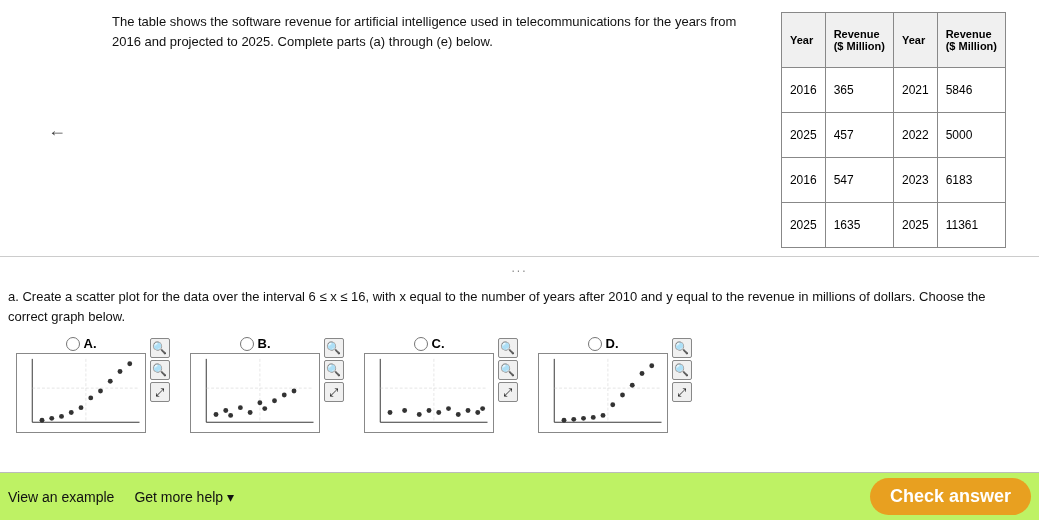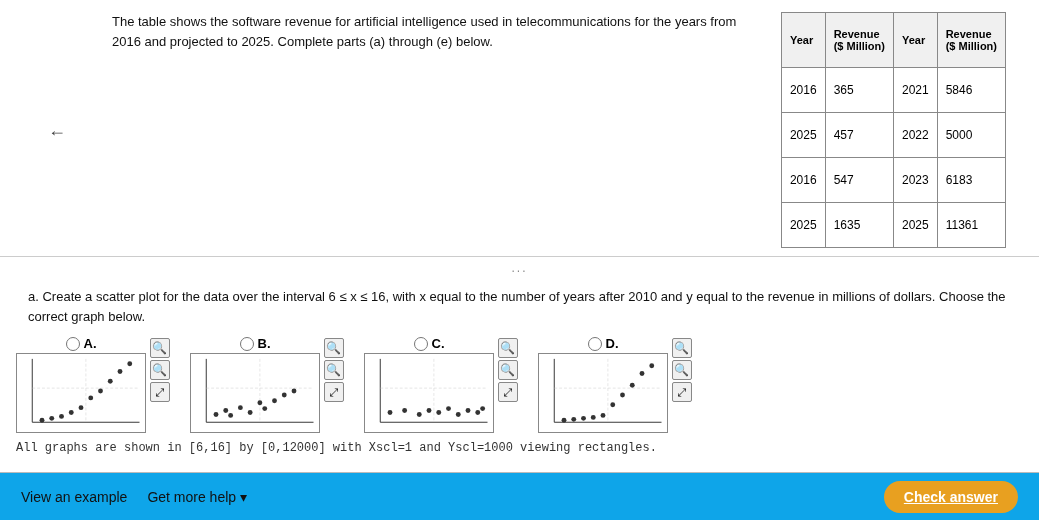--- a/index.html
+++ b/index.html
@@ -51,21 +51,21 @@
       display: flex;
       justify-content: center;
       padding: 4px 0;
     }
     .divider-dots {
       font-size: 12px;
       color: #888;
       letter-spacing: 2px;
     }
     .question-section {
-      padding: 8px 16px 4px 28px;
+      padding: 8px 16px 4px 8px;
       font-size: 13px;
       color: #111;
       line-height: 1.5;
     }
     .graphs-row {
       display: flex;
       padding: 6px 16px 4px 16px;
       gap: 20px;
       align-items: flex-start;
     }
@@ -135,26 +135,26 @@
       width: 100%;
       height: 100%;
     }
     .scale-note {
       padding: 4px 16px 4px 16px;
       font-family: 'Courier New', monospace;
       font-size: 12px;
       color: #333;
     }
     .bottom-bar {
-      background: #0ea5e9;
+      background: #bef264;
       border-top: 1px solid #bbb;
       height: 48px;
       display: flex;
       align-items: center;
-      padding: 0 21px;
+      padding: 0 8px;
       gap: 8px;
       flex-shrink: 0;
     }
     .bottom-left {
       display: flex;
       gap: 20px;
       flex: 1;
     }
     .bottom-link {
       font-size: 14px;
@@ -172,25 +172,24 @@
       background: #fff;
       border-radius: 20px;
       font-size: 14px;
       cursor: pointer;
     }
     .btn-check {
       padding: 8px 20px;
       border: none;
       background: #e8a020;
       border-radius: 20px;
-      font-size: 14px;
+      font-size: 18px;
       font-weight: bold;
       color: #fff;
       cursor: pointer;
-      text-decoration: underline;
     }
     .back-btn {
       font-size: 18px;
       color: #444;
       cursor: pointer;
       padding: 4px 8px;
       background: none;
       border: none;
     }
   </style>
@@ -386,23 +385,20 @@
       </div>
       <div class="graph-controls">
         <button class="zoom-btn">🔍</button>
         <button class="zoom-btn">🔍</button>
         <button class="expand-btn">⤢</button>
       </div>
     </div>
 
   </div>
 
-  <div class="scale-note">
-    <span>All graphs are shown in [6,16] by [0,12000] with Xscl=1 and Yscl=1000 viewing rectangles.</span>
-  </div>
 
 </div>
 
 <div class="bottom-bar">
   <div class="bottom-left">
     <a class="bottom-link">
       <span>V</span><span>iew an example</span>
     </a>
     <a class="bottom-link">
       <span>Get more help ▾</span>

